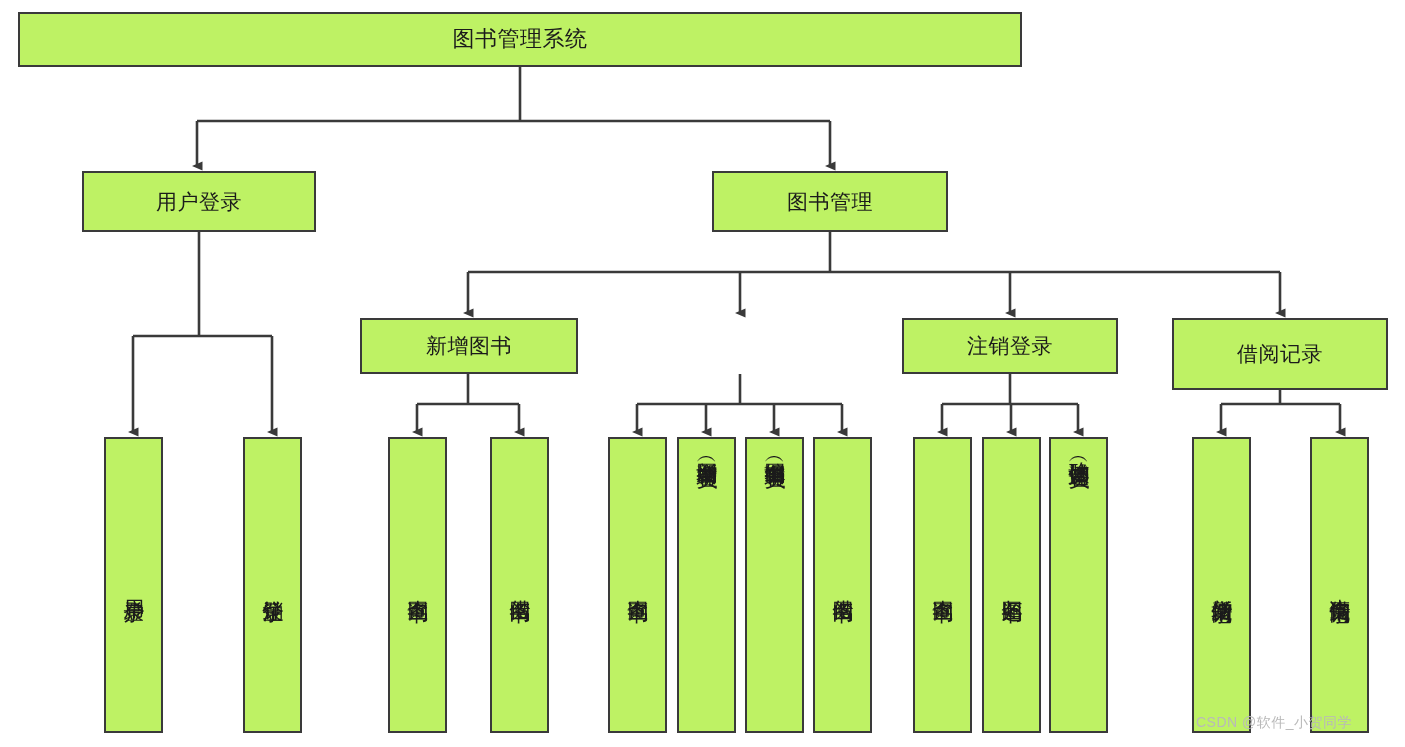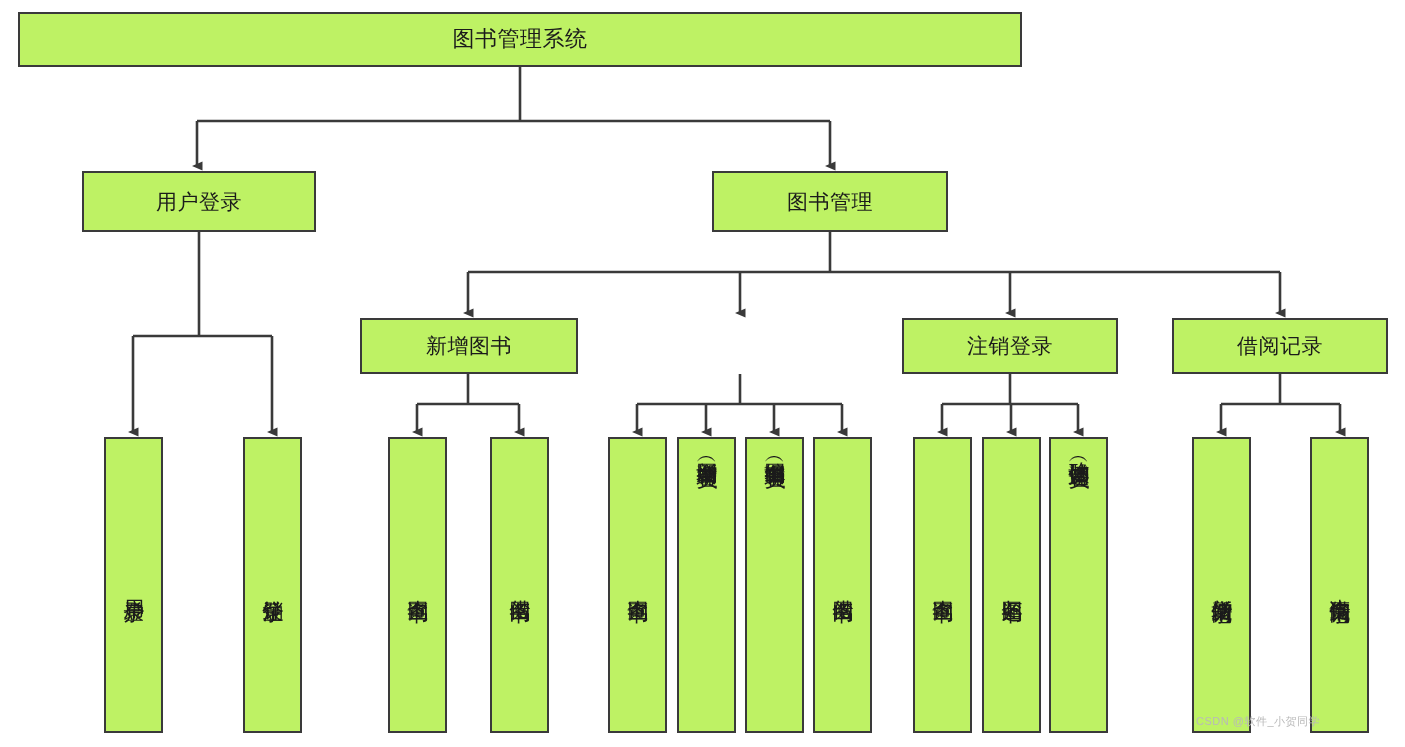--- a/index.html
+++ b/index.html
@@ -63,21 +63,21 @@
     padding: 0;
   }
   .node-v.top-v .label {
     padding-top: 6px;
   }
   #root-node .label {
     font-size: 22px;
   }
   .watermark {
     position: absolute;
-    font-size: 11px;
+    font-size: 14px;
     color: #b9b9b9;
     white-space: nowrap;
     letter-spacing: 0.5px;
   }
 </style>
 </head>
 <body>
 
 <div id="diagram-root">
 
@@ -146,21 +146,21 @@
 
   <div class="node node-h" style="left:360px; top:318px; width:218px; height:56px;">
     <span class="label">新增图书</span>
   </div>
 
 
   <div class="node node-h" style="left:902px; top:318px; width:216px; height:56px;">
     <span class="label">注销登录</span>
   </div>
 
-  <div class="node node-h" style="left:1172px; top:318px; width:216px; height:56px;">
+  <div class="node node-h" style="left:1172px; top:318px; width:216px; height:72px;">
     <span class="label">借阅记录</span>
   </div>
 
   <div class="node node-v center-v" style="left:104px; top:437px; width:59px; height:296px;">
     <span class="label">用户登录</span>
   </div>
 
   <div class="node node-v center-v" style="left:243px; top:437px; width:59px; height:296px;">
     <span class="label">注销登录</span>
   </div>

